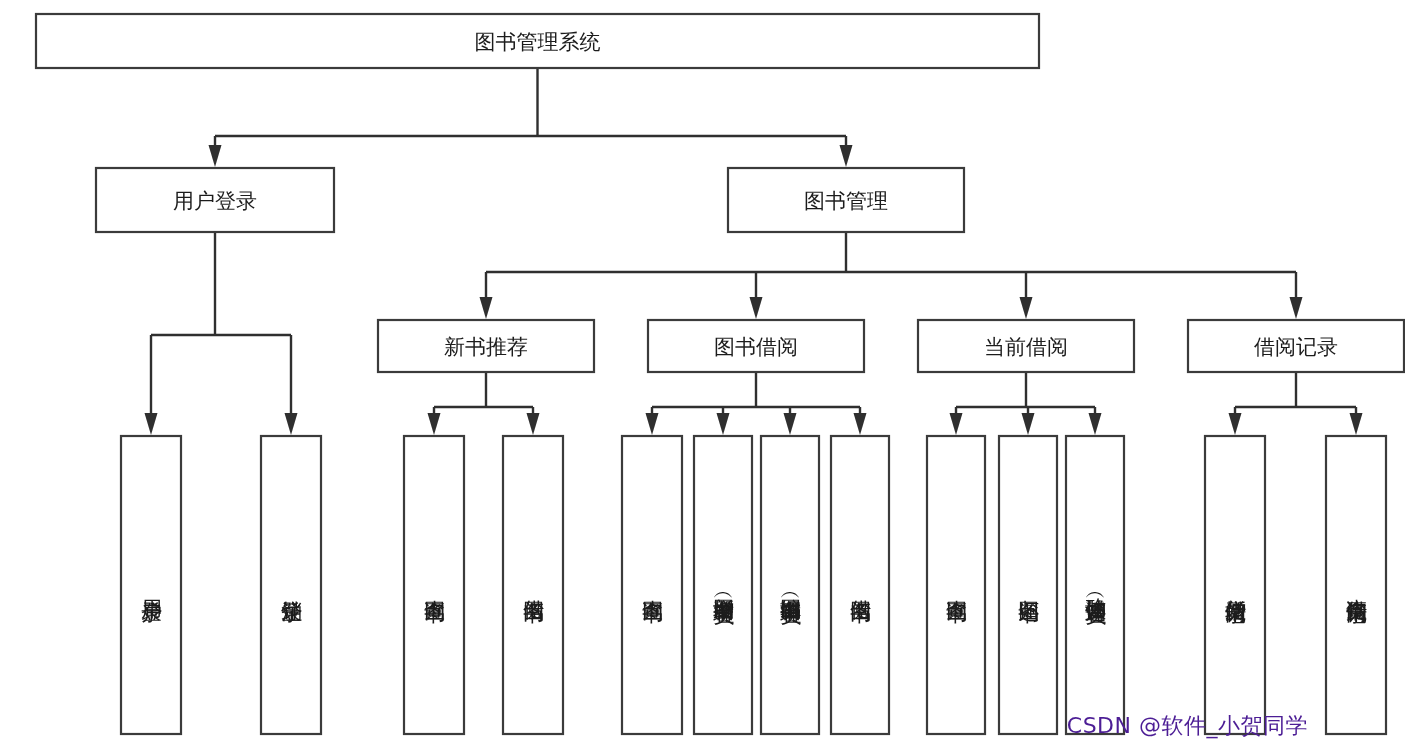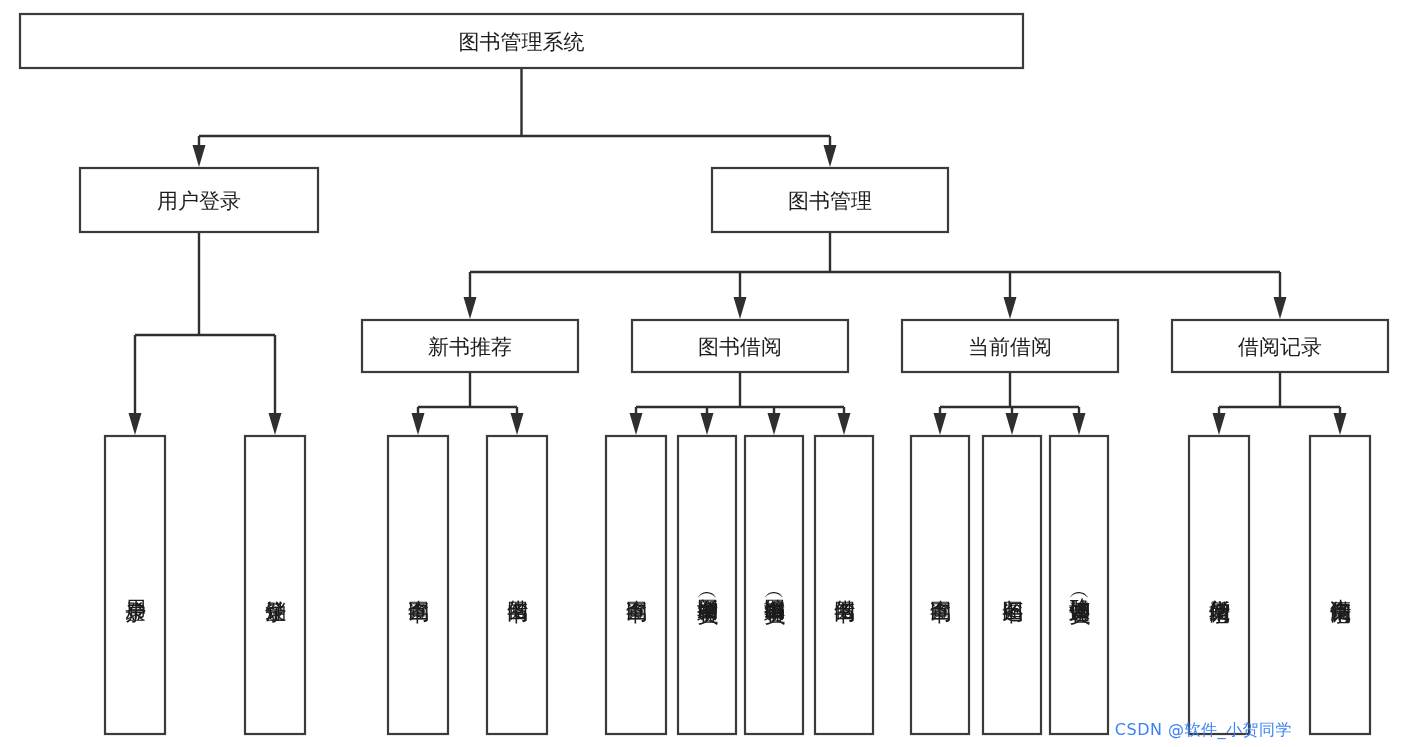--- a/index.html
+++ b/index.html
@@ -12,20 +12,21 @@
     width: 1405px;
     height: 747px;
     font-family: "DejaVu Sans", "Liberation Sans", sans-serif;
     overflow: hidden;
   }
   #diagram-root {
     position: relative;
     width: 1298px;
     height: 747px;
     background: #ffffff;
+    margin-left: 16px;
   }
   svg.diagram-canvas {
     position: absolute;
     left: 0;
     top: 0;
     width: 1405px;
     height: 747px;
     display: block;
   }
   .node-box {
@@ -65,22 +66,22 @@
     text-orientation: upright;
     letter-spacing: 1px;
     pointer-events: none;
     box-sizing: border-box;
   }
   .watermark {
     position: absolute;
     right: 6px;
     bottom: 6px;
     font-family: "DejaVu Sans", "Liberation Sans", sans-serif;
-    font-size: 16px;
-    color: #3b82f6;
+    font-size: 22px;
+    color: #4c1d95;
     letter-spacing: 0.5px;
     white-space: nowrap;
   }
 </style>
 </head>
 <body>
 
 <div id="diagram-root">
   <svg class="diagram-canvas" viewBox="0 0 1405 747" xmlns="http://www.w3.org/2000/svg">
     <g id="connector-layer">

